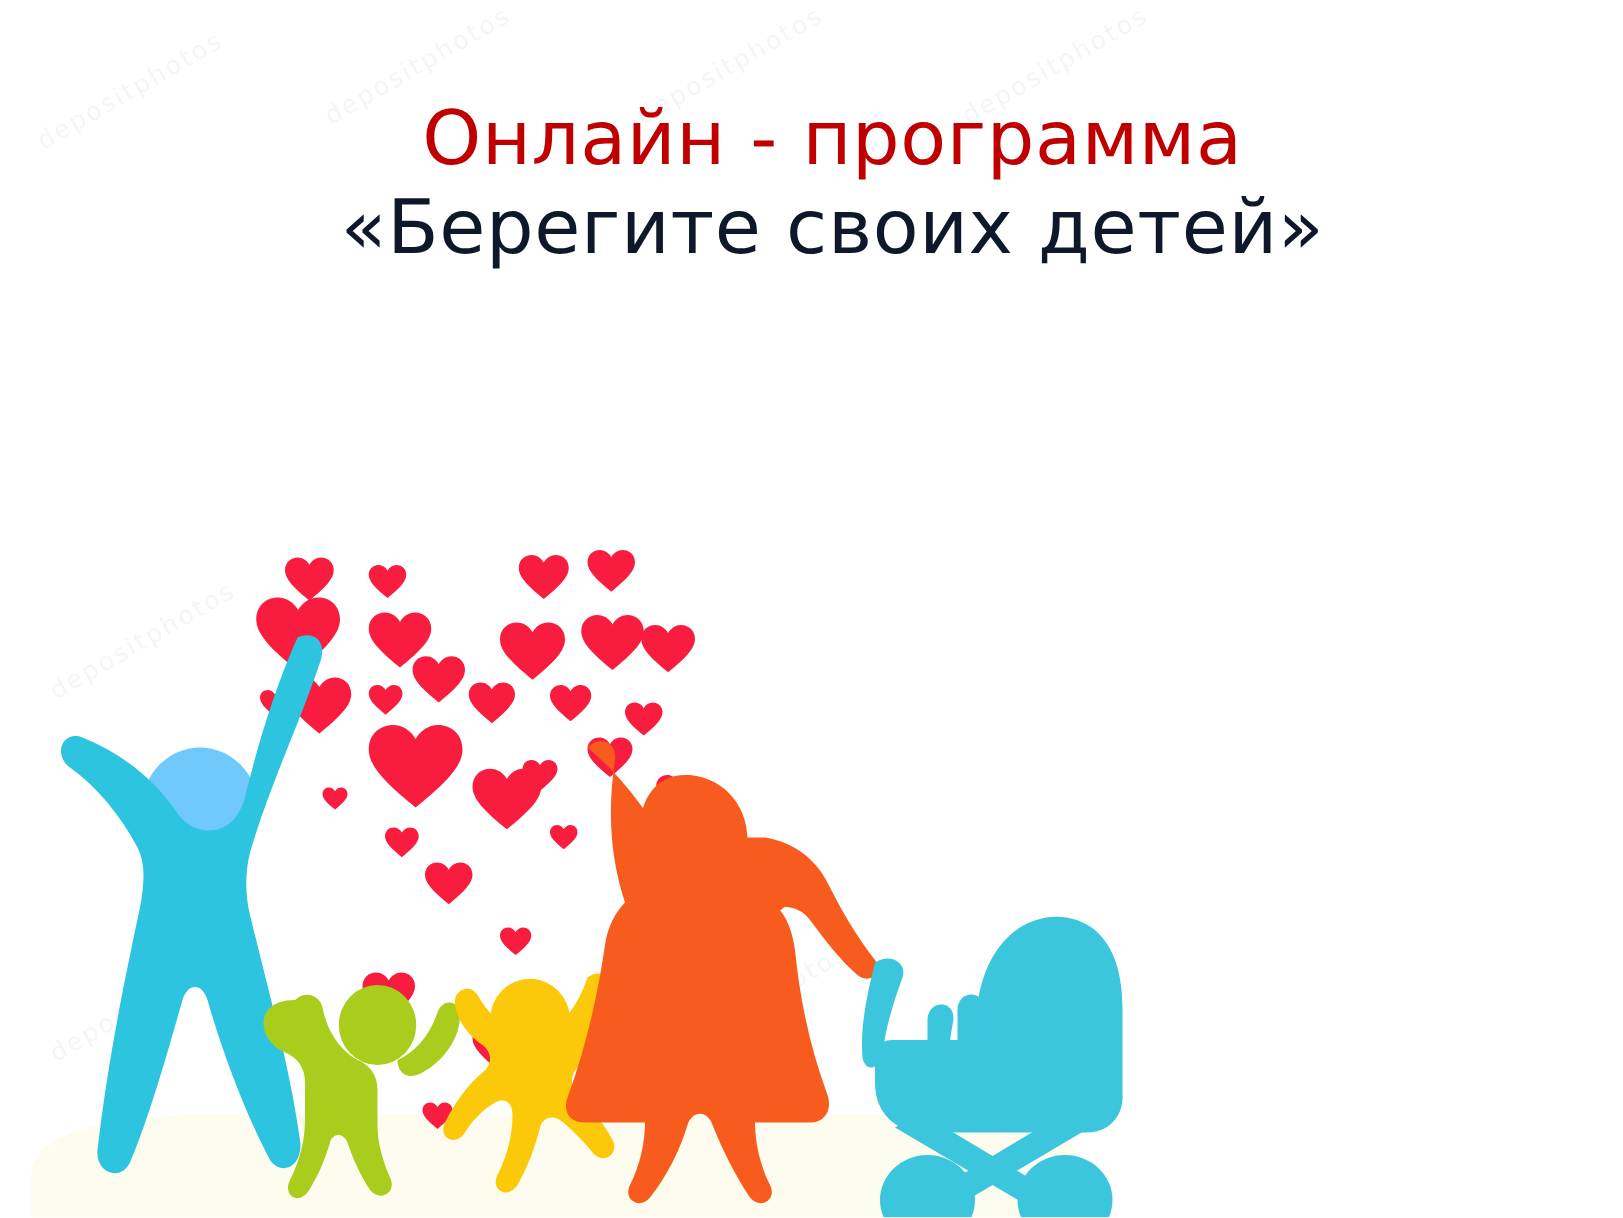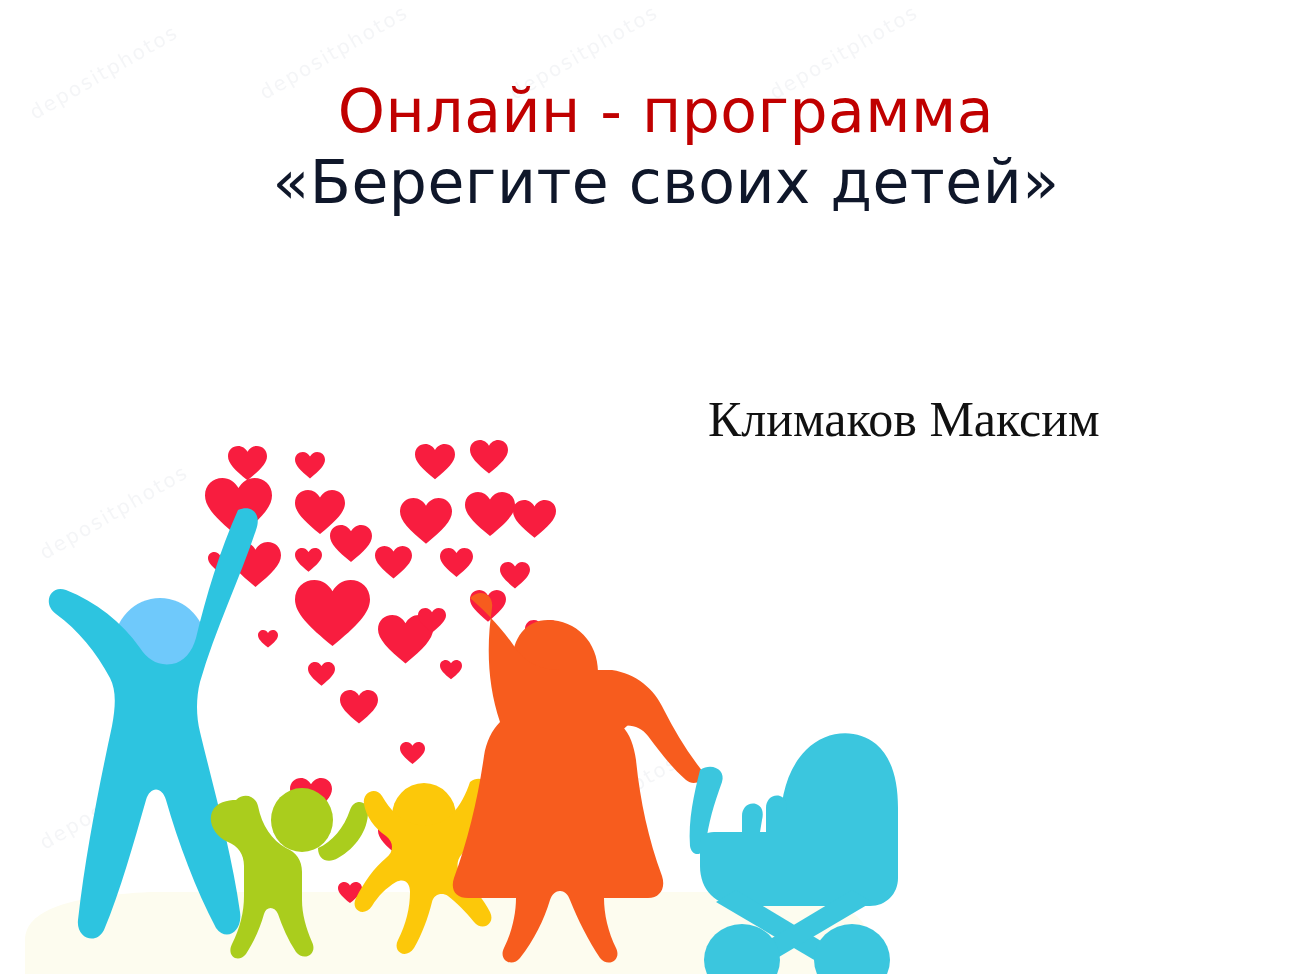--- a/index.html
+++ b/index.html
@@ -82,21 +82,20 @@
   <div class="wm" style="left:760px; top:40px;">depositphotos</div>
   <div class="wm" style="left:30px;  top:500px;">depositphotos</div>
   <div class="wm" style="left:30px;  top:790px;">depositphotos</div>
   <div class="wm" style="left:520px; top:790px;">depositphotos</div>
 
   <div id="title-block">
     <span class="title-line" id="title-line-1">Онлайн - программа</span>
     <span class="title-line" id="title-line-2">«Берегите своих детей»</span>
   </div>
 
-  <div id="author">Климаков Максим</div>
 
   <div id="illustration">
     <svg viewBox="0 0 900 644" xmlns="http://www.w3.org/2000/svg">
 
       <defs>
 
         <path id="heart" d="M50 88 C 18 62, 0 44, 0 26 C 0 10, 12 0, 26 0 C 36 0, 45 6, 50 15 C 55 6, 64 0, 74 0 C 88 0, 100 10, 100 26 C 100 44, 82 62, 50 88 Z"></path>
         <g id="ground-shape">
           <path d="M25 610 C 25 580, 70 566, 150 562 L 760 562 C 830 566, 868 580, 868 610 L 868 644 L 25 644 Z"></path>
         </g>

